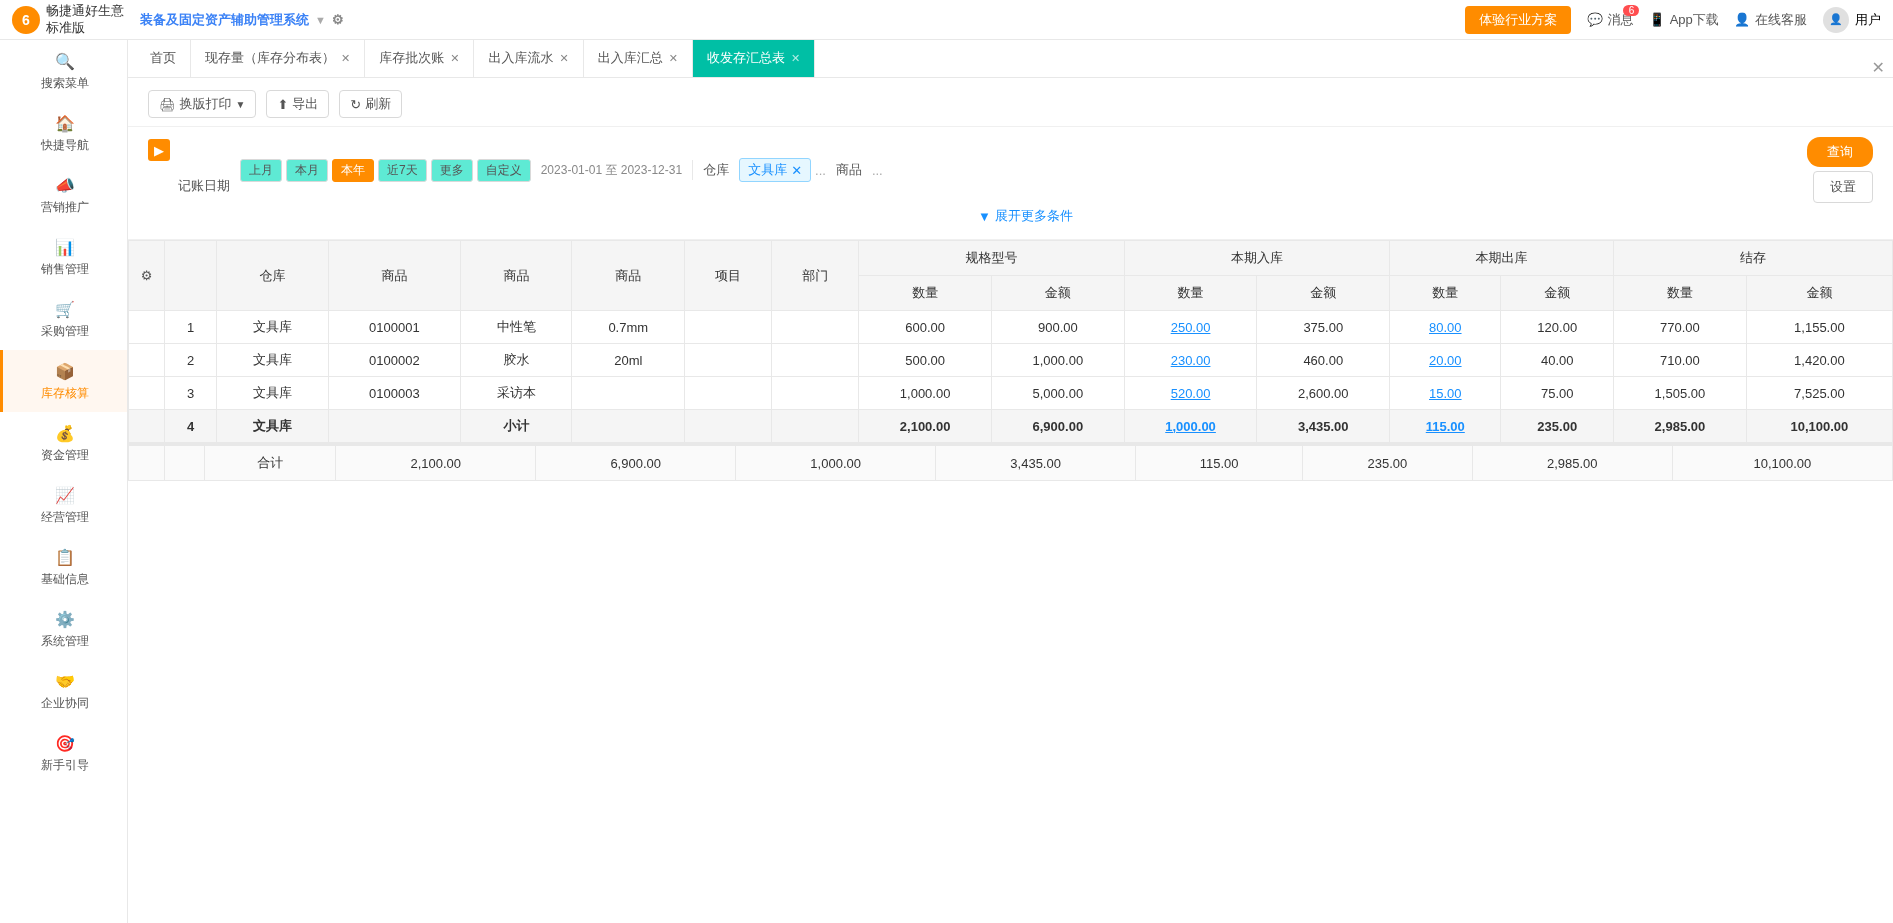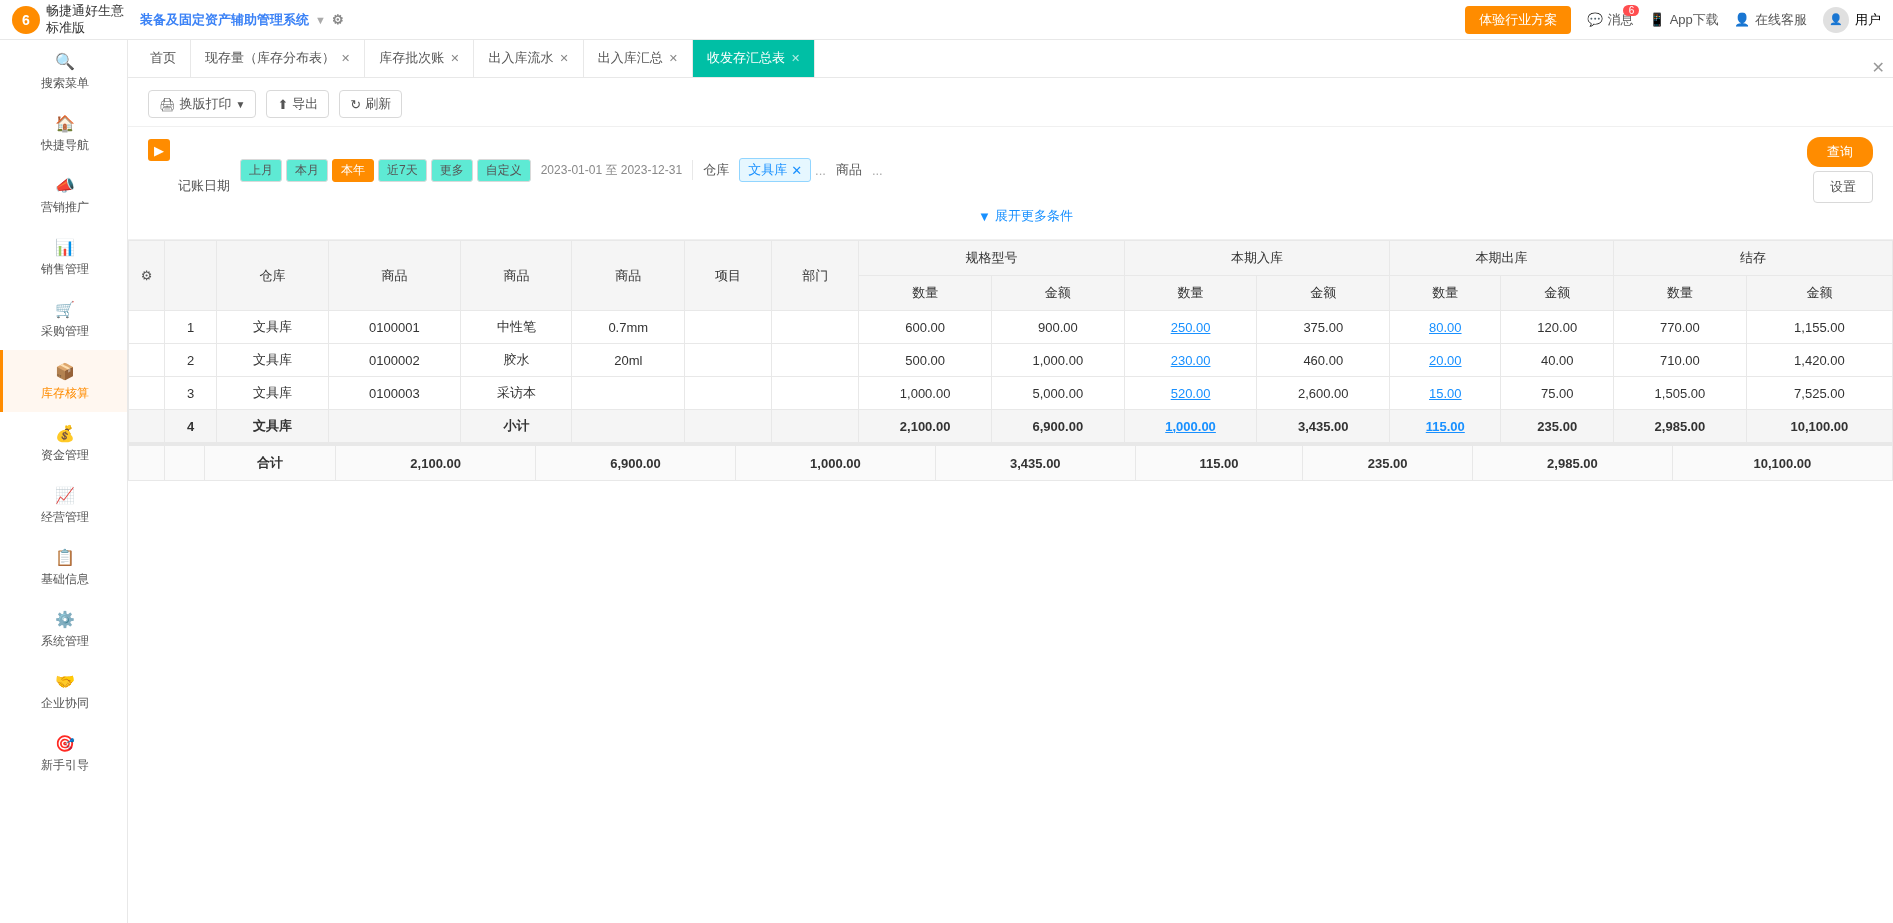--- a/index.html
+++ b/index.html
@@ -58,21 +58,21 @@
     .query-btn { background: #ff8c00; color: #fff; border: none; border-radius: 13px; padding: 6px 20px; cursor: pointer; font-size: 13px; }
     .set-btn { background: #fff; color: #555; border: 1px solid #d9d9d9; border-radius: 4px; padding: 6px 16px; cursor: pointer; font-size: 13px; }
 
     
     .table-wrapper { overflow: auto; padding: 0 0; }
     table { width: 100%; border-collapse: collapse; font-size: 13px; }
     th { background: #f5f5f5; color: #333; font-weight: normal; padding: 8px 10px; border: 1px solid #e8e8e8; text-align: center; white-space: nowrap; }
     td { padding: 7px 10px; border: 1px solid #e8e8e8; text-align: center; color: #333; white-space: nowrap; }
     .td-link { color: #1890ff; text-decoration: underline; cursor: pointer; }
     .tr-subtotal td { font-weight: bold; background: #f5f5f5; }
-    .tr-total td { font-weight: bold; background: #fafafa; border-top: 2px solid #e8e8e8; }
+    .tr-total td { font-weight: normal; background: #fafafa; border-top: 2px solid #e8e8e8; }
     .gear-icon { color: #555; cursor: pointer; }
 
     
     .tab-bar-inner { display: flex; align-items: center; flex: 1; overflow: hidden; }
   </style>
 </head>
 <body>
 
 <div class="top-bar">
   <div class="logo-area">

